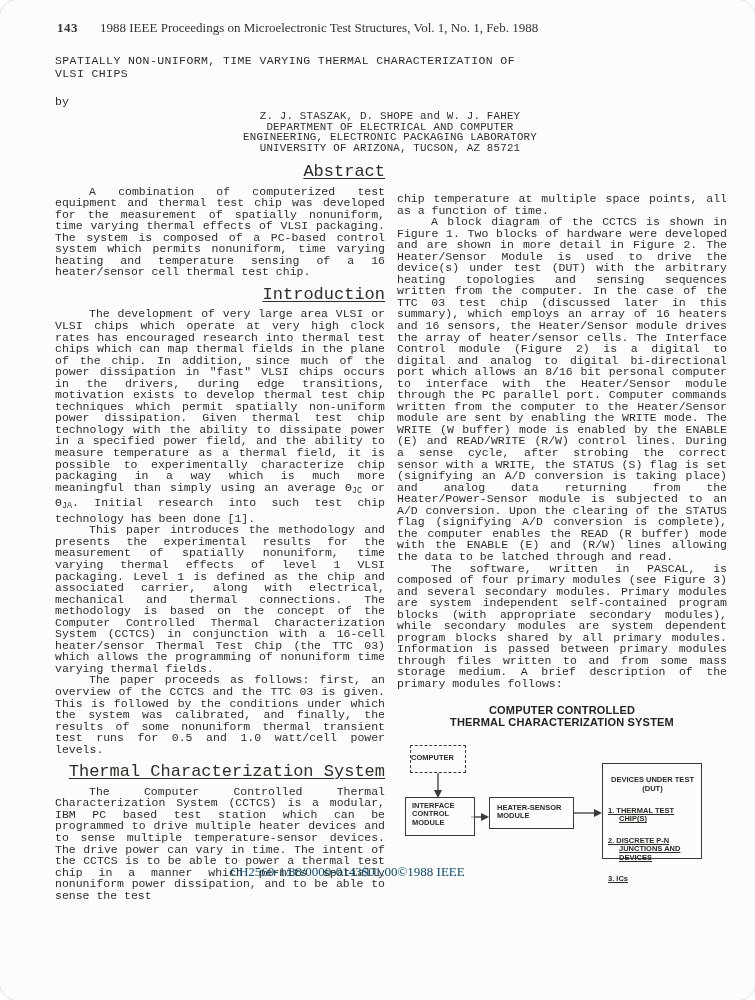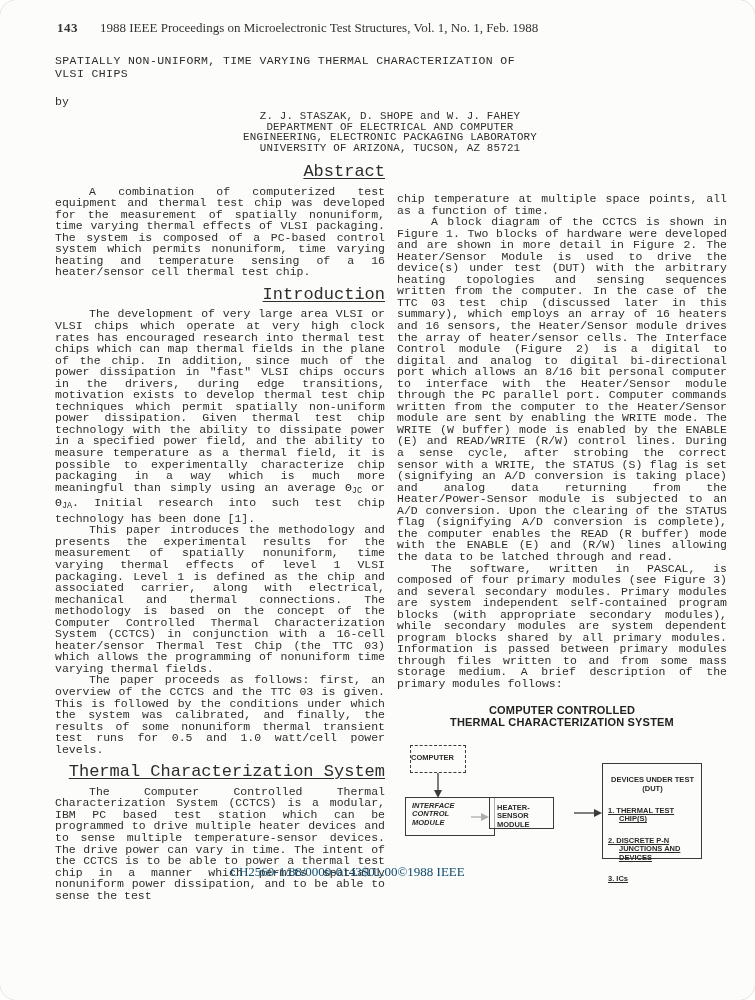--- a/index.html
+++ b/index.html
@@ -36,22 +36,22 @@
     font-size:11px;line-height:12.5px;text-align:center;white-space:pre-line;
     letter-spacing:.2px;color:#222;margin-bottom:12px;}
   .diagram{position:relative;width:330px;height:130px;}
   .diagram svg{position:absolute;left:0;top:0;}
   .dbox{position:absolute;border:1.5px solid #3a3a36;
     font-family:"Liberation Sans","DejaVu Sans",sans-serif;font-weight:bold;
     font-size:7.5px;line-height:8.6px;color:#2a2a26;white-space:pre-line;
     box-sizing:border-box;background:rgba(252,252,250,.6);}
   .dbox.computer{left:13px;top:4px;width:56px;height:28px;border-style:dashed;
     display:flex;align-items:center;}
-  .dbox.interface{left:8px;top:56px;width:90px;height:39px;padding:4px 0 0 6px;font-style:italic;}
-  .dbox.heater{left:92px;top:56px;width:65px;height:32px;padding:6px 0 0 7px;}
+  .dbox.interface{left:8px;top:56px;width:70px;height:39px;padding:4px 0 0 6px;}
+  .dbox.heater{left:92px;top:56px;width:85px;height:32px;padding:6px 0 0 7px;}
   .dbox.dut{left:205px;top:22px;width:100px;height:96px;padding:4px 4px 0 5px;}
   .dut-heading{text-align:center;white-space:pre-line;margin-bottom:5px;}
   .dut-item{padding-left:11px;text-indent:-11px;white-space:pre-line;margin-bottom:4px;text-decoration:underline;}
   .caption{margin-top:15px;font-size:11.5px;line-height:12.2px;text-align:justify;}
   
   .footer{position:absolute;top:864px;left:0;right:60px;text-align:center;
     font-family:"Liberation Serif","DejaVu Serif",serif;font-size:13px;color:#0c4a6e;}
 </style>
 </head>
 <body>

